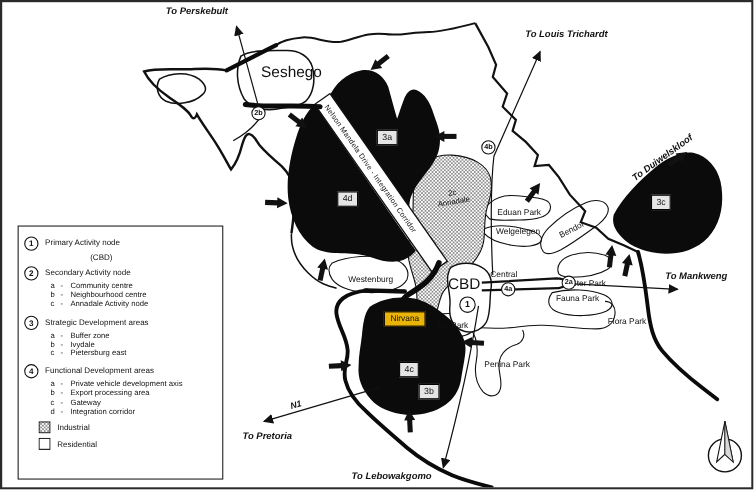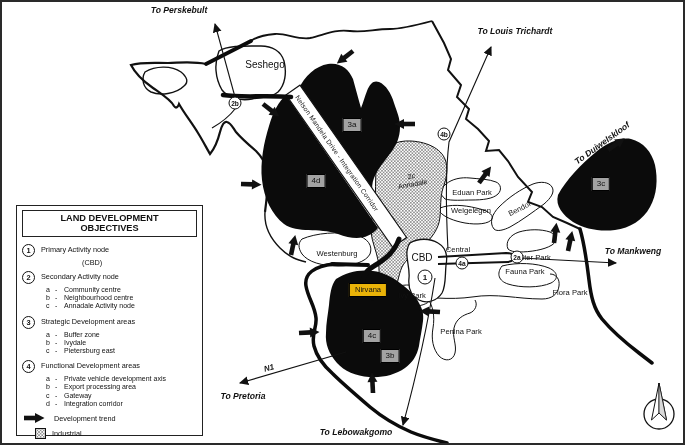--- a/index.html
+++ b/index.html
@@ -2,25 +2,25 @@
 <html><head>
 <meta charset="utf-8">
 <style>
   html,body{margin:0;padding:0;background:#e8e8e8;font-family:"Liberation Sans",sans-serif;}
   .page{position:relative;width:685px;height:445px;background:#fff;border:2px solid #2a2a2a;
         box-sizing:border-box;overflow:hidden;margin:0 auto;color:#111;}
   svg text{font-family:"Liberation Sans",sans-serif;}
   
   .lbl{position:absolute;transform:translate(-50%,-50%);font-size:7.6px;color:#111;
        white-space:nowrap;z-index:4;line-height:8px;}
-  .lbl.big{font-size:10px;}
+  .lbl.big{font-size:14px;}
   .dir{position:absolute;transform:translate(-50%,-50%);font-size:8.6px;font-weight:bold;
        font-style:italic;white-space:nowrap;z-index:5;}
   .rot{transform-origin:center center;}
-  .zbox{position:absolute;transform:translate(-50%,-50%);background:#a3a3a3;border:1px solid #000;
+  .zbox{position:absolute;transform:translate(-50%,-50%);background:#e5e5e5;border:1px solid #000;
         font-size:8px;padding:1px 4px 2px 4px;z-index:5;line-height:9px;}
   .nbox{position:absolute;transform:translate(-50%,-50%);background:#eab308;border:1px solid #000;
         font-size:7.6px;padding:1px 5px 2px 5px;z-index:5;white-space:nowrap;}
   .node{position:absolute;transform:translate(-50%,-50%);width:13px;height:13px;background:#fff;
         border:1.2px solid #111;border-radius:50%;display:flex;align-items:center;
         justify-content:center;font-size:6.6px;font-weight:bold;z-index:6;box-sizing:border-box;}
   .node.one{width:15px;height:15px;font-size:8px;}
   .band-lbl{position:absolute;transform:translate(-50%,-50%) rotate(-10deg);text-align:center;
         font-size:7px;line-height:7.5px;z-index:5;}
   
@@ -182,24 +182,20 @@
 
   <div class="dir" style="left:177px;top:8px;">To Perskebult</div>
   <div class="dir" style="left:513px;top:29px;">To Louis Trichardt</div>
   <div class="dir rot" style="left:600px;top:141px;transform:translate(-50%,-50%) rotate(-36deg);">To Duiwelskloof</div>
   <div class="dir" style="left:631px;top:249px;">To Mankweng</div>
   <div class="dir" style="left:241px;top:394px;">To Pretoria</div>
   <div class="dir" style="left:354px;top:430px;">To Lebowakgomo</div>
   <div class="dir rot" style="left:267px;top:366px;transform:translate(-50%,-50%) rotate(-15deg);font-size:8px;">N1</div>
 
   <div class="legend">
-    <div class="ltitle">
-      <div>LAND DEVELOPMENT</div>
-      <div>OBJECTIVES</div>
-    </div>
 
     <div class="li">
       <span class="num">1</span>
       <span class="litext">Primary Activity node</span>
     </div>
     <div class="cbdline">(CBD)</div>
 
     <div class="li">
       <span class="num">2</span>
       <span class="litext">Secondary Activity node</span>
@@ -258,28 +254,20 @@
         <span class="sl">c</span>
         <span class="sd">-</span>
         <span>Gateway</span>
       </div>
     <div class="sub">
         <span class="sl">d</span>
         <span class="sd">-</span>
         <span>Integration corridor</span>
       </div>
 
-    <div class="lrow">
-      <span class="ic">
-        <svg width="26" height="12" viewBox="0 0 26 12">
-            <use href="#tarrow" transform="translate(2,6)"></use>
-          </svg>
-      </span>
-      <span>Development trend</span>
-    </div>
 
     <div class="lrow chk">
       <span class="ic">
         <svg width="11" height="11" viewBox="0 0 11 11">
             <rect x="0.5" y="0.5" width="10" height="10" fill="url(#hatch)" stroke="#111" stroke-width="1"></rect>
           </svg>
       </span>
       <span>Industrial</span>
     </div>
 

